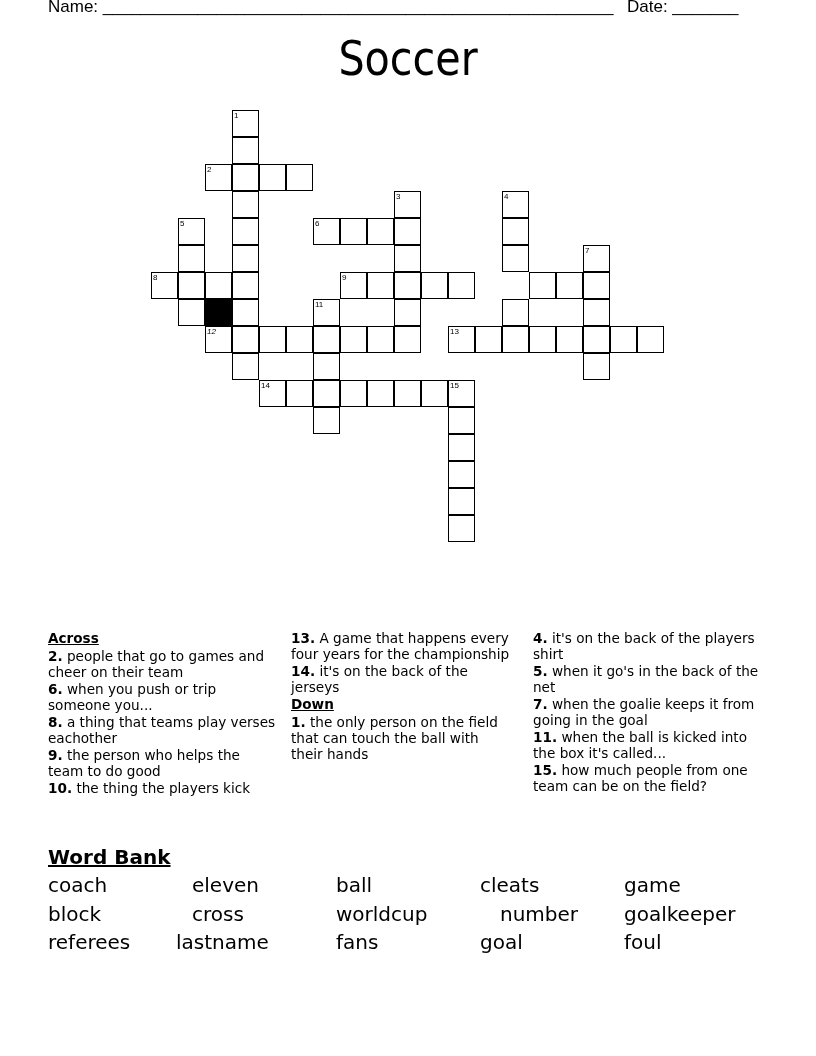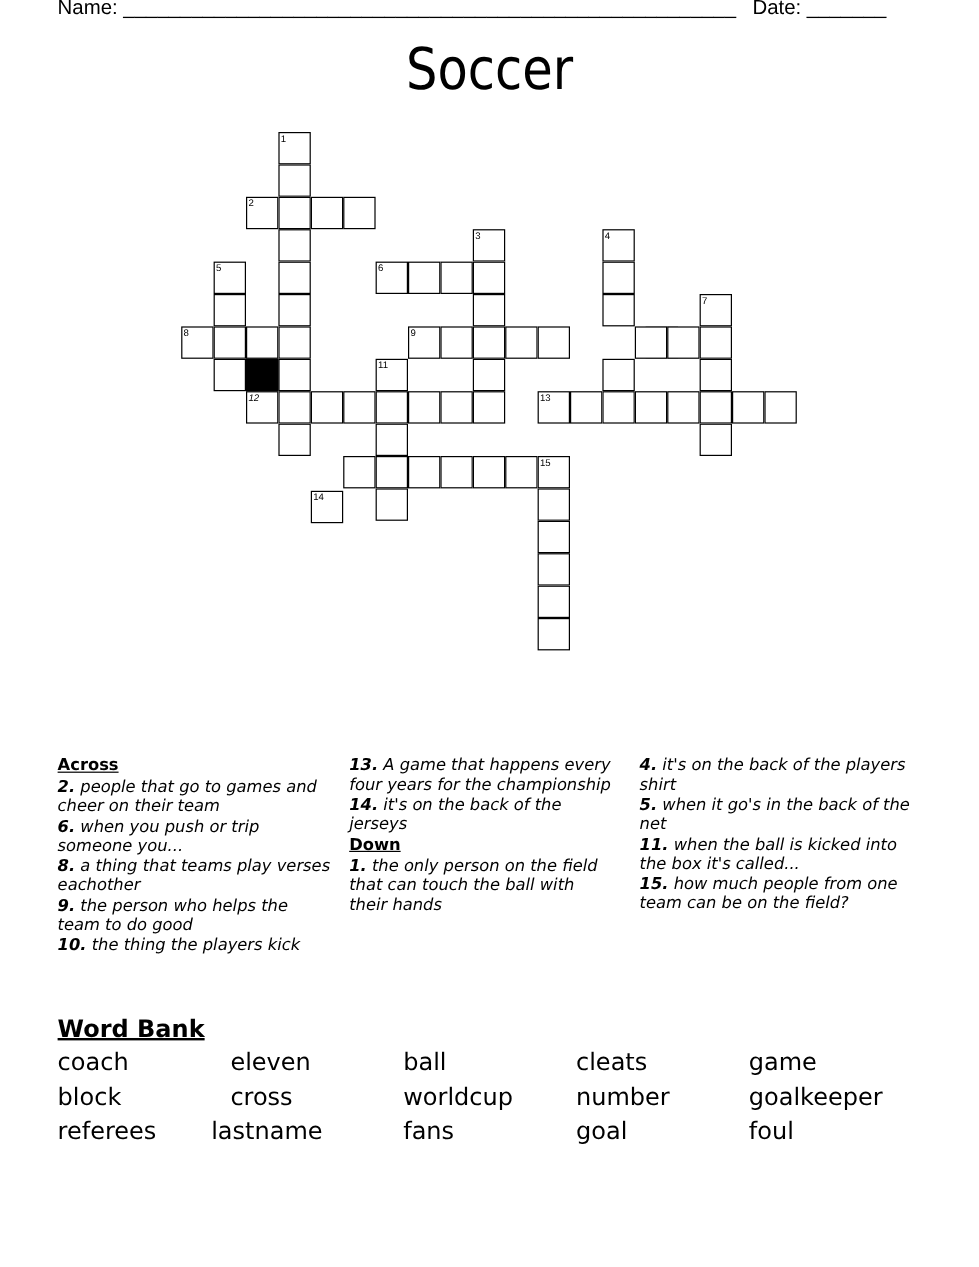--- a/index.html
+++ b/index.html
@@ -5,21 +5,21 @@
     html, body { margin: 0; padding: 0; background: #ffffff; }
     body { width: 816px; height: 1056px; position: relative; overflow: hidden; font-family: "DejaVu Sans", sans-serif; color: #000; }
     .hdr { position: absolute; top: -3px; font-family: "Liberation Sans", sans-serif; font-size: 17px; white-space: nowrap; }
     .title { position: absolute; top: 30px; left: 0; width: 816px; text-align: center; font-family: "DejaVu Sans", sans-serif; font-size: 48px; transform: scaleX(0.86); transform-origin: center; }
     .grid { position: absolute; left: 0; top: 0; width: 816px; height: 600px; }
     .cell { position: absolute; width: 27px; height: 27px; box-sizing: border-box; border: 1.5px solid #000; background: #fff; }
     .cell.black { background: #000; }
     .cell .num { position: absolute; top: 0px; left: 1px; font-family: "Liberation Sans", sans-serif; font-size: 8px; line-height: 9px; }
     .clues { position: absolute; top: 630px; font-family: "DejaVu Sans", sans-serif; font-size: 13.6px; line-height: 16px; }
     .clues .hd { text-decoration: underline; font-weight: bold; margin-bottom: 2px; }
-    .clue { margin-bottom: 1px; font-style: italic; }
+    .clue { margin-bottom: 1px; }
     .clue b { font-weight: bold; }
     .wb-title { position: absolute; left: 48px; top: 845px; font-size: 20px; font-weight: bold; text-decoration: underline; font-family: "DejaVu Sans", sans-serif; }
     .wb { position: absolute; left: 48px; top: 873px; font-size: 20px; font-family: "DejaVu Sans", sans-serif; }
     .wb-row { height: 28.5px; position: relative; }
     .wb-word { position: absolute; top: 0; white-space: nowrap; }
   </style>
 </head>
 <body>
 
 <div class="hdr" style="left:48px;">Name: ______________________________________________________</div>
@@ -108,21 +108,21 @@
     <div class="cell" style="left: 340px; top: 326px;"></div>
     <div class="cell" style="left: 367px; top: 326px;"></div>
     <div class="cell" style="left: 448px; top: 326px;">
       <span class="num">13</span>
     </div>
     <div class="cell" style="left: 475px; top: 326px;"></div>
     <div class="cell" style="left: 529px; top: 326px;"></div>
     <div class="cell" style="left: 556px; top: 326px;"></div>
     <div class="cell" style="left: 610px; top: 326px;"></div>
     <div class="cell" style="left: 637px; top: 326px;"></div>
-    <div class="cell" style="left: 259px; top: 380px; margin-top: 29px;">
+    <div class="cell" style="left: 259px; top: 380px;">
       <span class="num">14</span>
     </div>
     <div class="cell" style="left: 286px; top: 380px;"></div>
     <div class="cell" style="left: 340px; top: 380px;"></div>
     <div class="cell" style="left: 367px; top: 380px;"></div>
     <div class="cell" style="left: 394px; top: 380px;"></div>
     <div class="cell" style="left: 421px; top: 380px;"></div>
     <div class="cell" style="left: 448px; top: 380px;">
       <span class="num">15</span>
     </div>
@@ -146,38 +146,39 @@
 <div class="clues" style="left:291px; width:222px; top:630px;">
   <div class="clue"><b>13.</b><span> A game that happens every four years for the championship</span></div>
   <div class="clue"><b>14.</b><span> it's on the back of the jerseys</span></div>
   <div class="hd">Down</div>
   <div class="clue"><b>1.</b><span> the only person on the field that can touch the ball with their hands</span></div>
 </div>
 
 <div class="clues" style="left:533px; width:235px; top:630px;">
   <div class="clue"><b>4.</b><span> it's on the back of the players shirt</span></div>
   <div class="clue"><b>5.</b><span> when it go's in the back of the net</span></div>
+  <div class="clue"><b>7.</b><span> when the goalie keeps it from going in the goal</span></div>
   <div class="clue"><b>11.</b><span> when the ball is kicked into the box it's called...</span></div>
   <div class="clue"><b>15.</b><span> how much people from one team can be on the field?</span></div>
 </div>
 
 <div class="wb-title">Word Bank</div>
 <div class="wb">
   <div class="wb-row">
     <span class="wb-word" style="left:0">coach</span>
     <span class="wb-word" style="left:144px">eleven</span>
     <span class="wb-word" style="left:288px">ball</span>
     <span class="wb-word" style="left:432px">cleats</span>
     <span class="wb-word" style="left:576px">game</span>
   </div>
   <div class="wb-row">
     <span class="wb-word" style="left:0">block</span>
     <span class="wb-word" style="left:144px">cross</span>
     <span class="wb-word" style="left:288px">worldcup</span>
-    <span class="wb-word" style="left:432px">number</span>
+    <span class="wb-word" style="left:452px">number</span>
     <span class="wb-word" style="left:576px">goalkeeper</span>
   </div>
   <div class="wb-row">
     <span class="wb-word" style="left:0">referees</span>
     <span class="wb-word" style="left:128px">lastname</span>
     <span class="wb-word" style="left:288px">fans</span>
     <span class="wb-word" style="left:432px">goal</span>
     <span class="wb-word" style="left:576px">foul</span>
   </div>
 </div>

